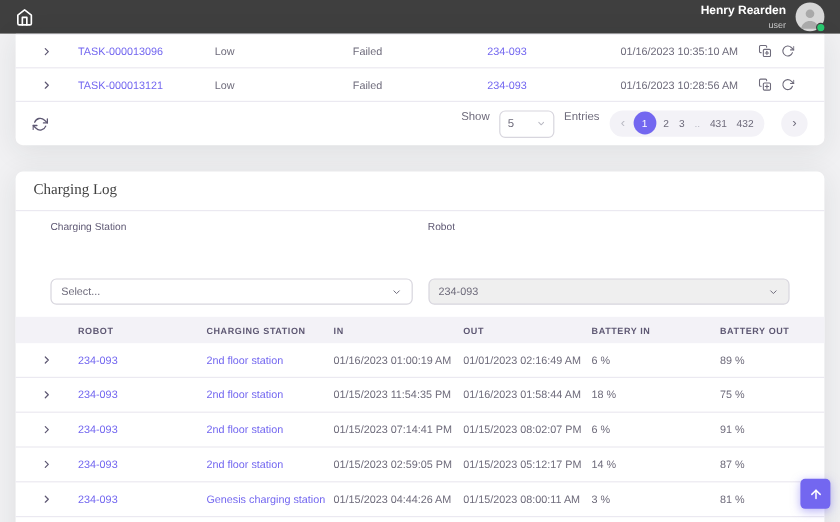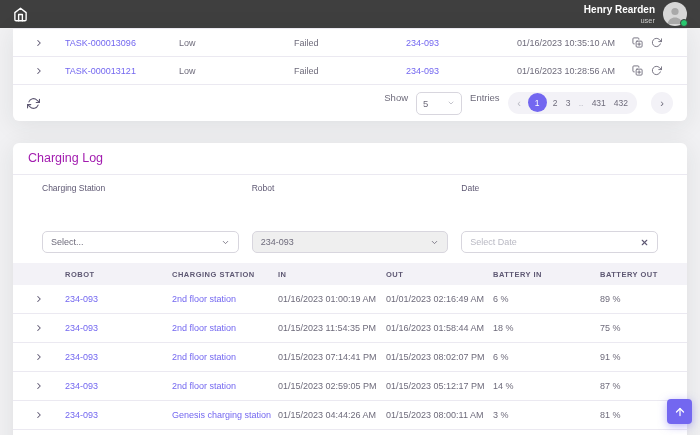--- a/index.html
+++ b/index.html
@@ -89,22 +89,22 @@
   }
   .page-circle {
     width:22px; height:22px; border-radius:50%;
     background:#f3f2f7; color:#6e6b7b;
     display:flex; align-items:center; justify-content:center;
     font-size:11px; margin-left:6px; cursor:pointer;
   }
 
   
   .cl-title {
-    font-size:12.5px; color:#a21caf;
-    padding:8px 15px 9px; border-bottom:1px solid #ebe9f1;
+    font-size:12.5px; color:#404040;
+    padding:8px 15px 9px; border-bottom:1px solid #ebe9f1;font-family:Liberation Serif, serif;
   }
   .filters { display:flex; gap:13px; padding:8px 29px 10px; }
   .filter { flex:1; }
   .filter-label { font-size:8.5px; color:#5e5873; margin-bottom:3px; }
   .control {
     height:22px; border:1px solid #d8d6de; border-radius:5px;
     display:flex; align-items:center; justify-content:space-between;
     padding:0 8px; font-size:9px; color:#6e6b7b; background:#fff; cursor:pointer;margin-top:38px;
   }
   .control.disabled { background:#efefef; }
@@ -276,32 +276,20 @@
       <div class="filter-label">Robot</div>
       <div class="control disabled">
         <span>234-093</span>
         <span>
           <svg width="9" height="9" viewBox="0 0 24 24" fill="none" stroke="#6e6b7b" stroke-width="2.2" stroke-linecap="round" stroke-linejoin="round">
               <polyline points="6 9 12 15 18 9"></polyline>
             </svg>
         </span>
       </div>
     </div>
-    <div class="filter">
-      <div class="filter-label">Date</div>
-      <div class="control">
-        <span class="ph">Select Date</span>
-        <span>
-          <svg width="9" height="9" viewBox="0 0 24 24" fill="none" stroke="#5e5873" stroke-width="3" stroke-linecap="round">
-              <line x1="18" y1="6" x2="6" y2="18"></line>
-              <line x1="6" y1="6" x2="18" y2="18"></line>
-            </svg>
-        </span>
-      </div>
-    </div>
   </div>
 
   <div class="cl-head">
     <span></span>
     <span>Robot</span>
     <span>Charging Station</span>
     <span>In</span>
     <span>Out</span>
     <span>Battery In</span>
     <span>Battery Out</span>

